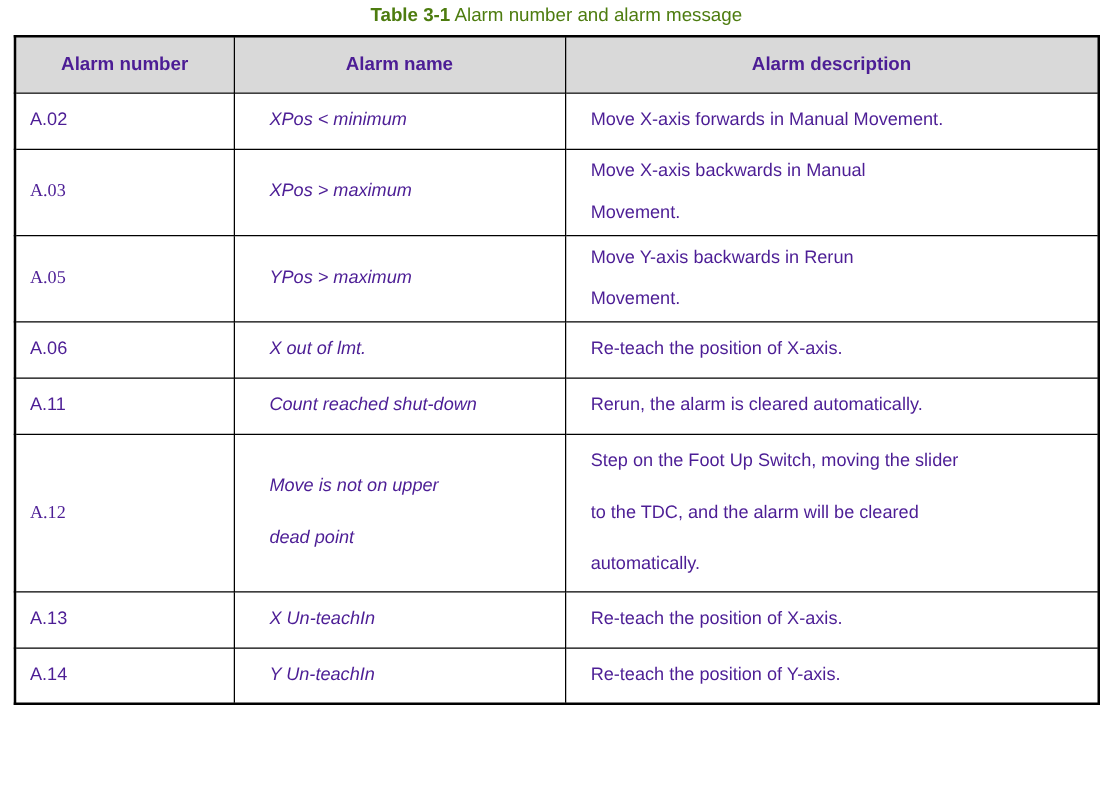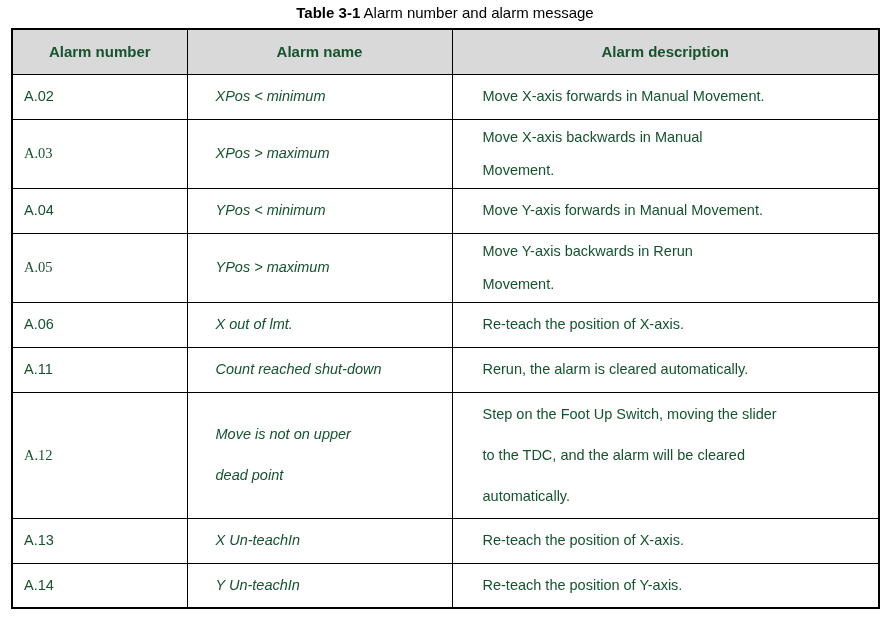--- a/index.html
+++ b/index.html
@@ -18,21 +18,21 @@
     position: relative;
     width: 890px;
     height: 644px;
     box-sizing: border-box;
   }
   .table-caption {
     text-align: center;
     font-size: 15px;
     line-height: 26px;
     height: 28px;
-    color: #000000;
+    color: #4d7c0f;
     white-space: nowrap;
   }
   .table-caption .cap-label {
     font-weight: bold;
   }
   .table-caption .cap-text {
     font-weight: normal;
   }
   .table-wrap {
     margin: 0 11px 0 11px;
@@ -45,21 +45,21 @@
     border: 2px solid #000;
   }
   table.alarm-table col.c1 { width: 175px; }
   table.alarm-table col.c2 { width: 265px; }
   table.alarm-table col.c3 { width: 427px; }
 
   table.alarm-table th,
   table.alarm-table td {
     border: 1.5px solid #000;
     font-size: 14.5px;
-    color: #14532d;
+    color: #4c1d95;
     vertical-align: middle;
     box-sizing: border-box;
   }
   table.alarm-table thead th {
     background: #d9d9d9;
     font-weight: bold;
     text-align: center;
     height: 45px;
     padding: 0 6px;
     font-size: 15px;
@@ -69,21 +69,21 @@
     text-align: left;
   }
   td.col-num {
     padding-left: 11px;
   }
   td.col-name {
     padding-left: 28px;
     font-style: italic;
   }
   td.col-desc {
-    padding-left: 30px;
+    padding-left: 20px;
     padding-right: 8px;
   }
   tr.r-single td { height: 45px; line-height: 19px; }
   tr.r-double td { height: 65px; line-height: 33px; }
   tr.r-triple td { height: 115px; line-height: 41px; }
 
   tr.r-double td.col-num,
   tr.r-triple td.col-num { line-height: 19px; font-family: Liberation Serif, serif; }
 
   .cell-lines {
@@ -138,33 +138,20 @@
                 <span class="ln">XPos &gt; maximum</span>
               </span>
             </td>
             <td class="col-desc">
               <span class="cell-lines">
                 <span class="ln">Move X-axis backwards in Manual</span>
                 <span class="ln">Movement.</span>
               </span>
             </td>
           </tr>
-          <tr class="r-single">
-            <td class="col-num">A.04</td>
-            <td class="col-name">
-              <span class="cell-lines">
-                <span class="ln">YPos &lt; minimum</span>
-              </span>
-            </td>
-            <td class="col-desc">
-              <span class="cell-lines">
-                <span class="ln">Move Y-axis forwards in Manual Movement.</span>
-              </span>
-            </td>
-          </tr>
           <tr class="r-double">
             <td class="col-num">A.05</td>
             <td class="col-name">
               <span class="cell-lines">
                 <span class="ln">YPos &gt; maximum</span>
               </span>
             </td>
             <td class="col-desc">
               <span class="cell-lines">
                 <span class="ln">Move Y-axis backwards in Rerun</span>

